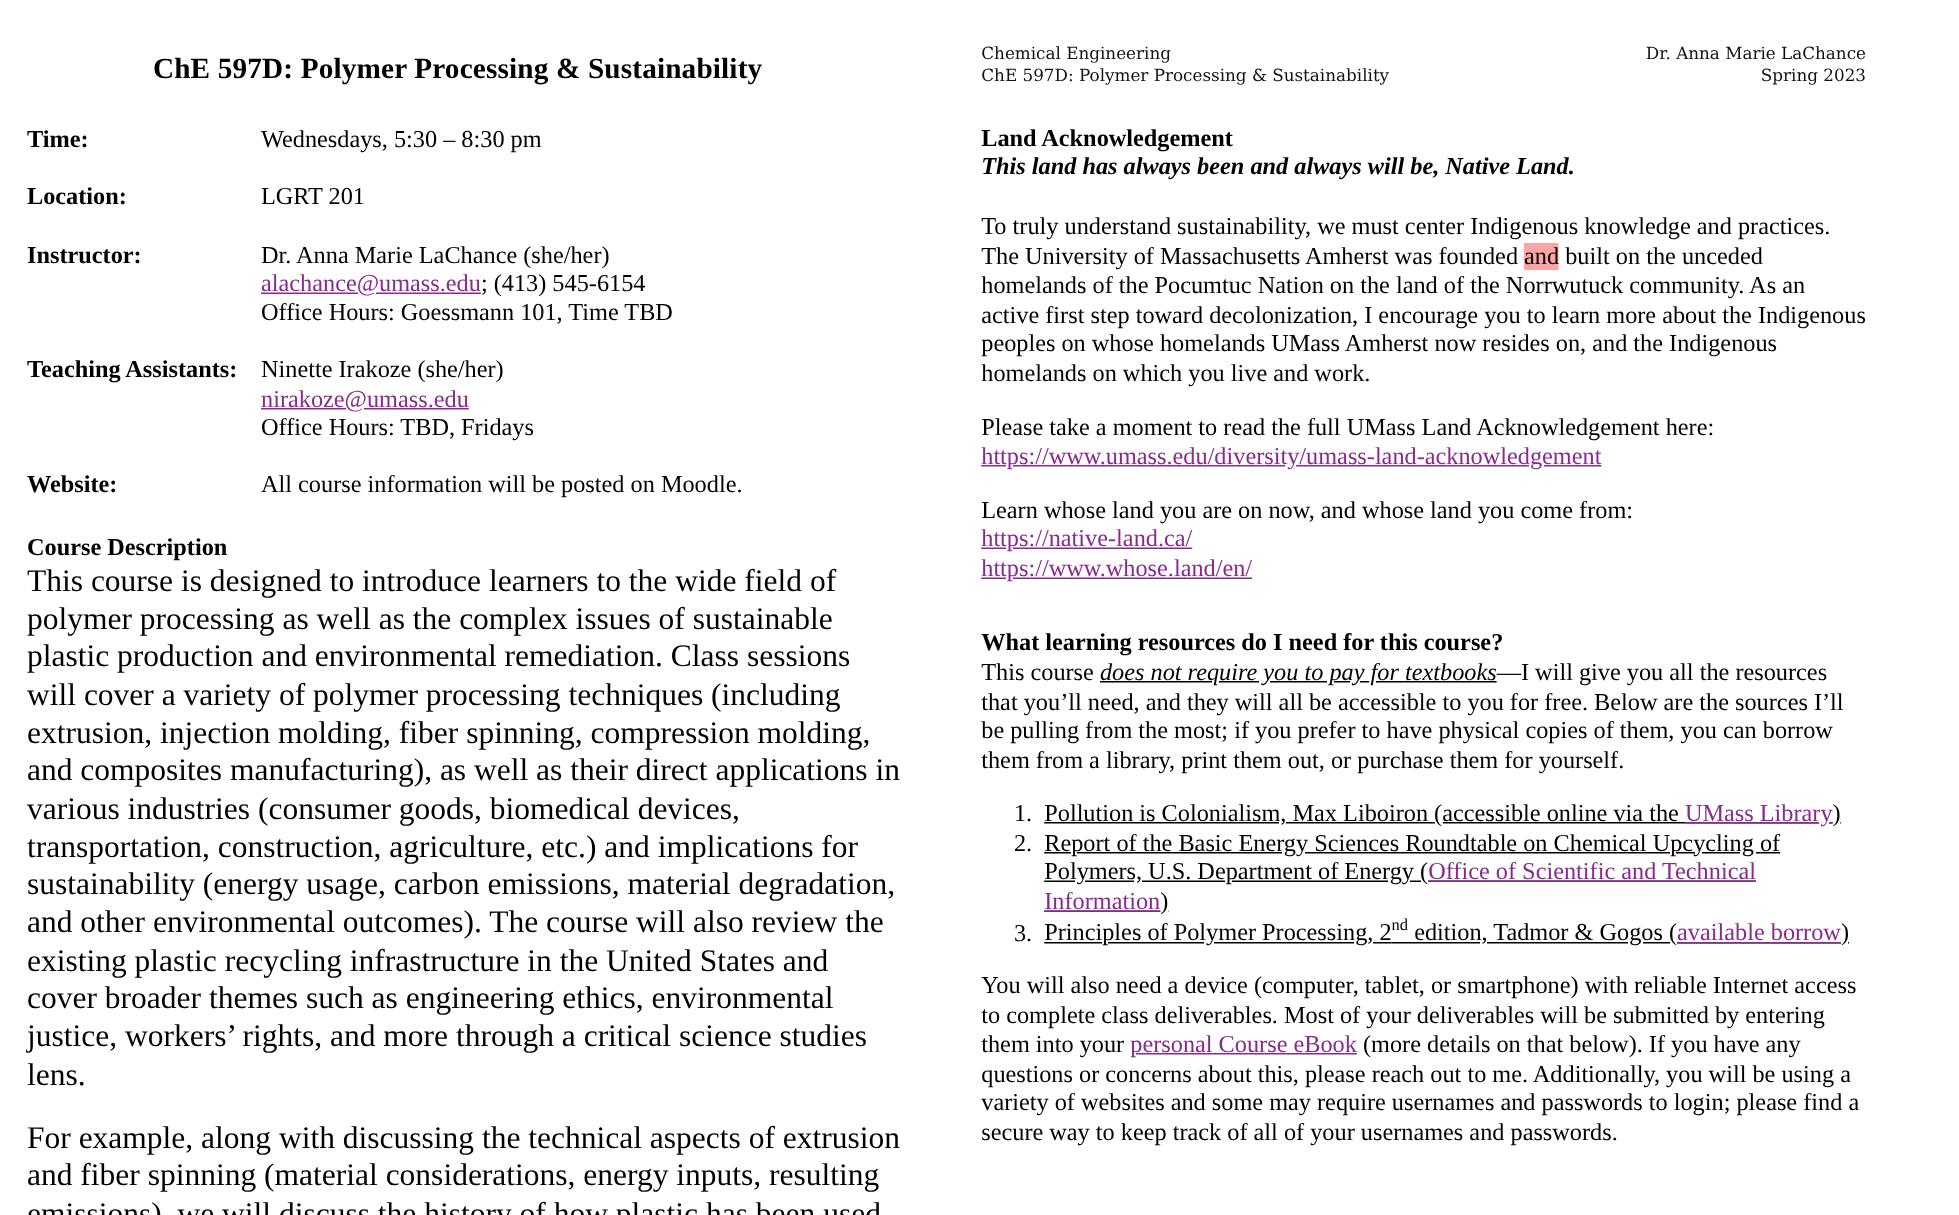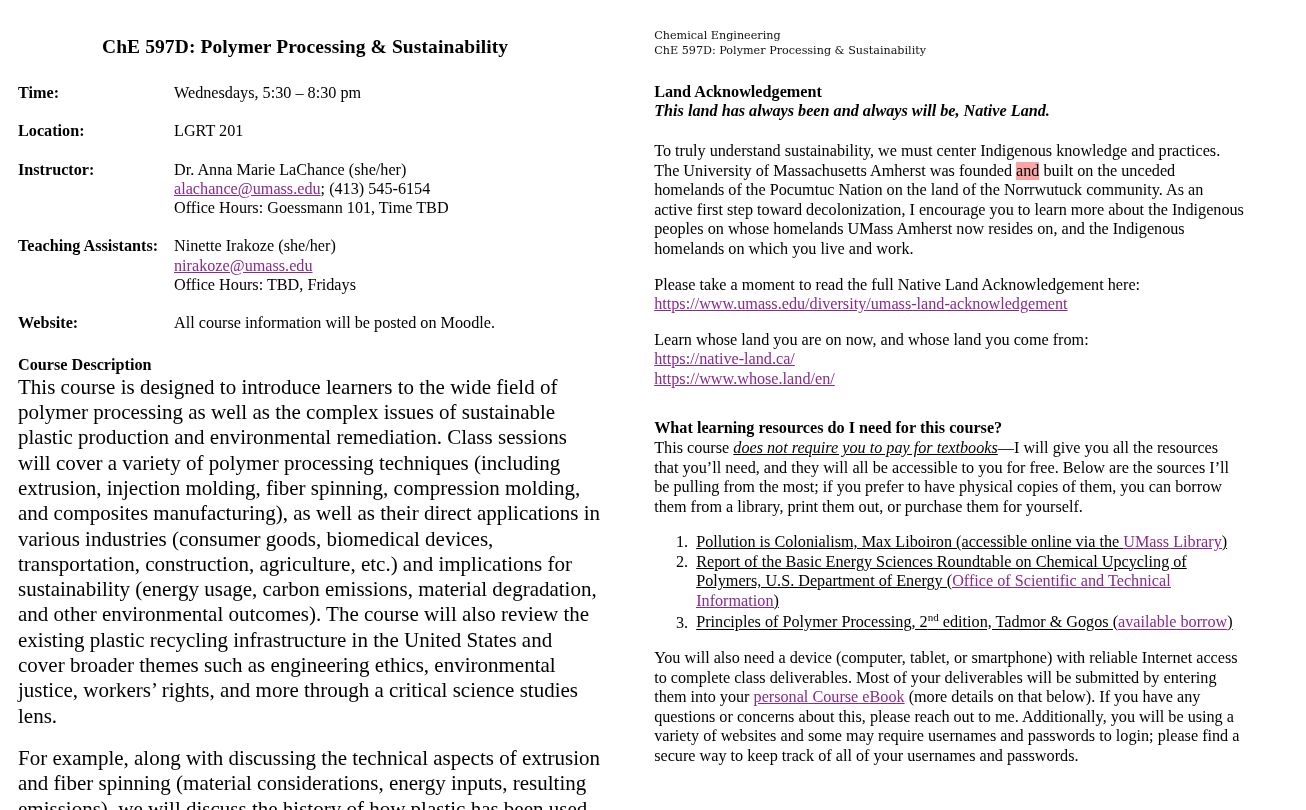--- a/index.html
+++ b/index.html
@@ -200,32 +200,36 @@
     <p class="ital-par">Suggested Prerequisites: PSE 501 and/or coursework in process design, environmental issues, or social inequality.</p>
   </div>
 
   <div class="page page-right">
 
     <div class="rhead">
       <div class="rhead-left">
         <span>Chemical Engineering</span>
         <span>ChE 597D: Polymer Processing &amp; Sustainability</span>
       </div>
+      <div class="rhead-right">
+        <span>Dr. Anna Marie LaChance</span>
+        <span>Spring 2023</span>
+      </div>
     </div>
 
     <div class="r-section-head">Land Acknowledgement</div>
     <div class="r-sub-ital">This land has always been and always will be, Native Land.</div>
 
     <div class="rgap-md"></div>
 
     <p class="r-par"><span>To truly understand sustainability, we must center Indigenous knowledge and practices. The University of Massachusetts Amherst was founded </span><span class="sel">and</span><span> built on the unceded homelands of the Pocumtuc Nation on the land of the Norrwutuck community. As an active first step toward decolonization, I encourage you to learn more about the Indigenous peoples on whose homelands UMass Amherst now resides on, and the Indigenous homelands on which you live and work.</span></p>
 
     <div class="rgap-sm"></div>
 
-    <p class="r-par">Please take a moment to read the full Native Land Acknowledgement here:</p>
+    <p class="r-par">Please take a moment to read the full UMass Land Acknowledgement here:</p>
     <p class="r-par"><a class="link" href="#">https://www.umass.edu/diversity/umass-land-acknowledgement</a></p>
 
     <div class="rgap-sm"></div>
 
     <p class="r-par">Learn whose land you are on now, and whose land you come from:</p>
     <p class="r-par"><a class="link" href="#">https://native-land.ca/</a></p>
     <p class="r-par"><a class="link" href="#">https://www.whose.land/en/</a></p>
 
     <div class="rgap-lg"></div>
 

